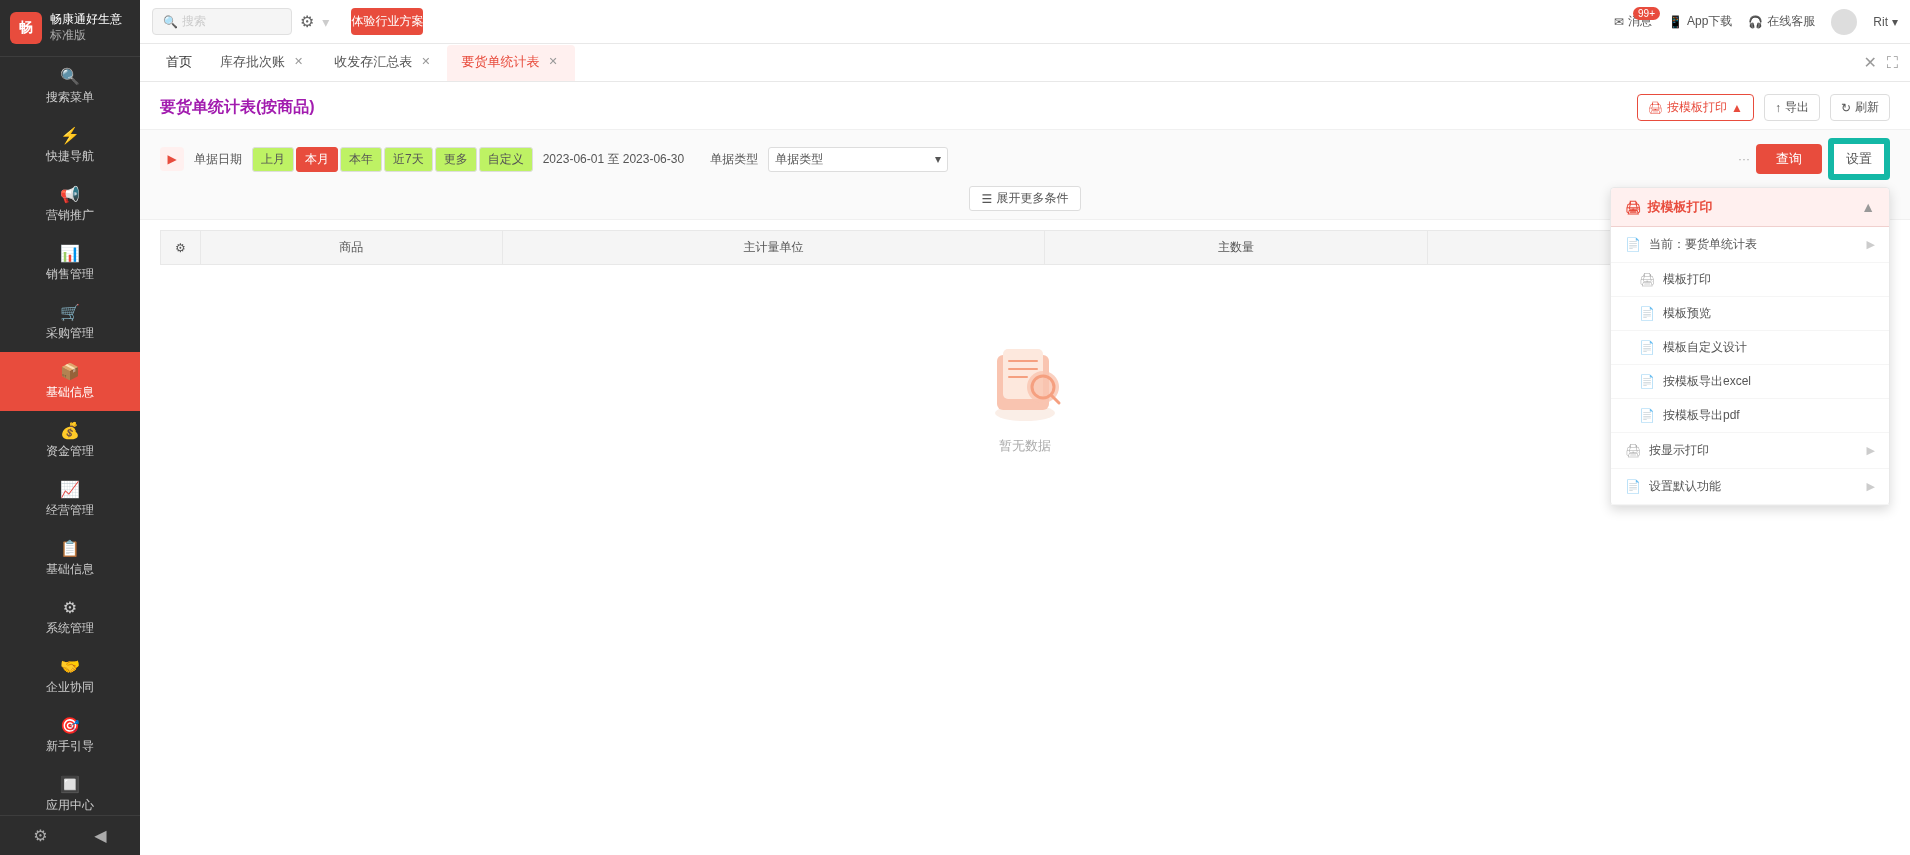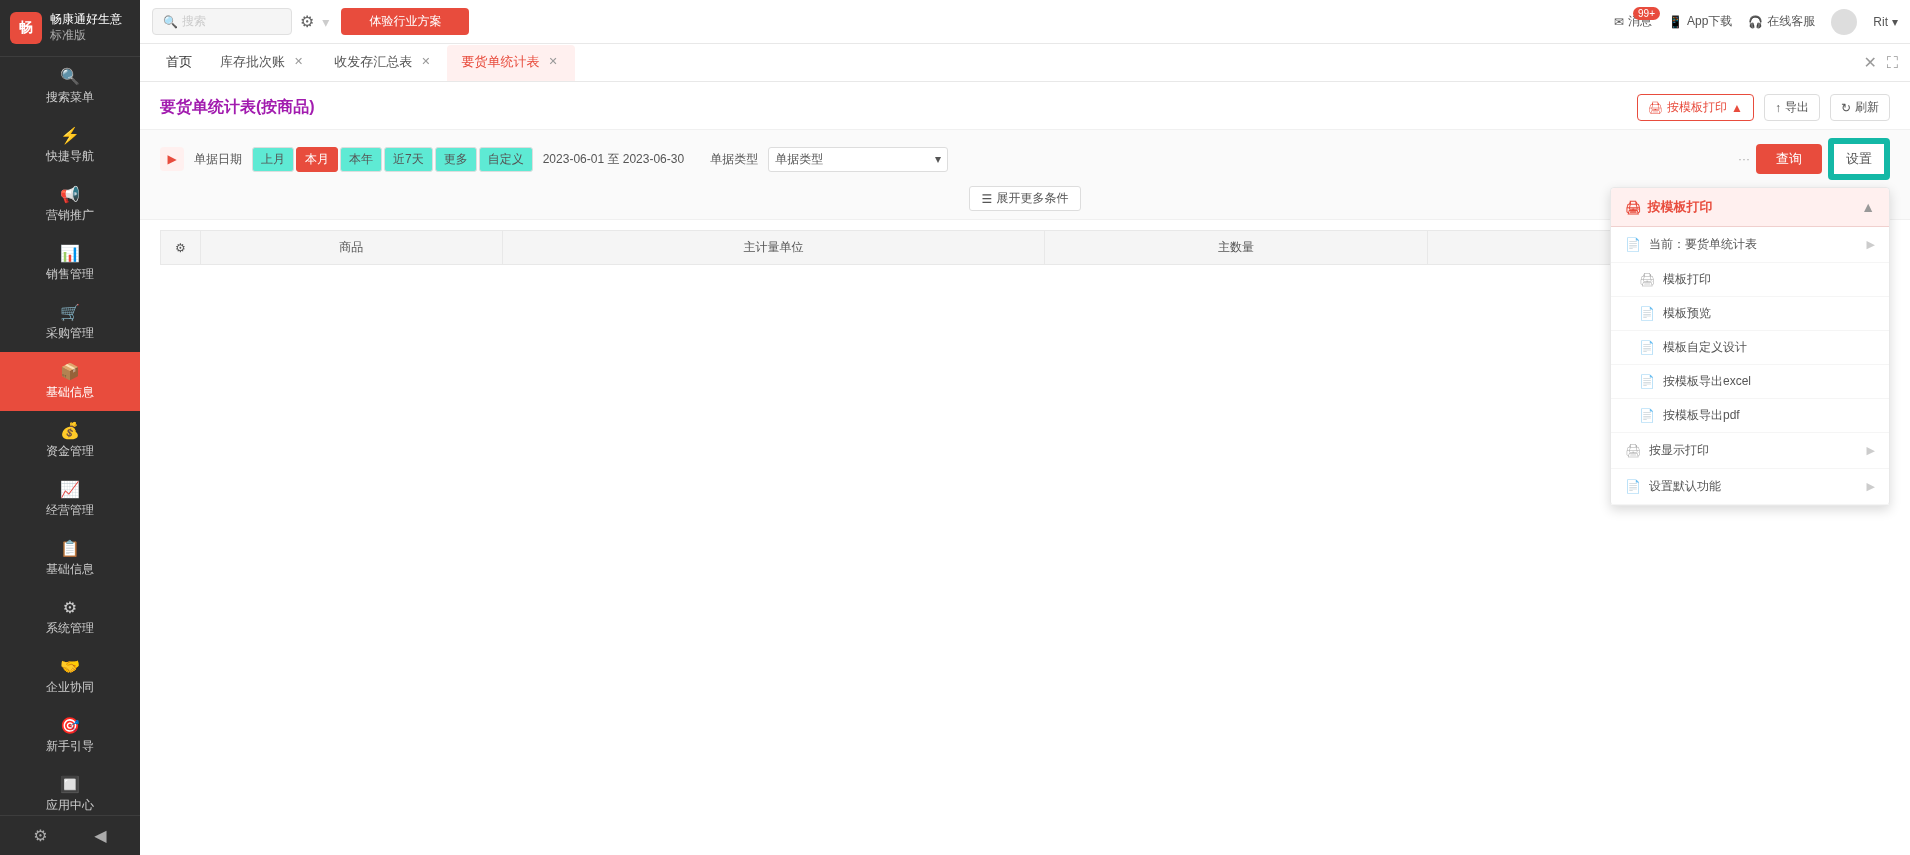--- a/index.html
+++ b/index.html
@@ -106,24 +106,24 @@
     .topbar-gear {
       color: #666;
       cursor: pointer;
       font-size: 16px;
     }
     .topbar-trial-btn {
       background: #e84c3d;
       color: white;
       border: none;
       border-radius: 4px;
-      padding: 5px 28px;
-      font-size: 12px;
-      cursor: pointer;
-      margin-left: 4px;
+      padding: 5px 0;
+      font-size: 12px;
+      cursor: pointer;
+      margin-left: 14px;
     }
     .topbar-spacer { flex: 1; }
     .topbar-right {
       display: flex;
       align-items: center;
       gap: 16px;
       color: #555;
       font-size: 12px;
     }
     .topbar-right-item {
@@ -288,21 +288,21 @@
       white-space: nowrap;
     }
     .date-btn-group {
       display: flex;
       align-items: center;
       gap: 2px;
     }
     .date-btn {
       padding: 3px 8px;
       border: 1px solid #ddd;
-      background: #5eead4;
+      background: #bef264;
       border-radius: 3px;
       font-size: 12px;
       color: #555;
       cursor: pointer;
     }
     .date-btn.active {
       background: #e84c3d;
       color: white;
       border-color: #e84c3d;
     }
@@ -668,20 +668,36 @@
             <th>主计量单位</th>
             <th>主数量</th>
             <th>零售金额</th>
           </tr>
         </thead>
         <tbody>
         </tbody>
       </table>
     </div>
 
+    <div class="empty-state">
+      <div class="empty-icon">
+        <svg width="100" height="100" viewBox="0 0 100 100" xmlns="http://www.w3.org/2000/svg">
+          <ellipse cx="50" cy="88" rx="30" ry="8" fill="#f5ddd0" opacity="0.5"></ellipse>
+          <rect x="22" y="30" width="52" height="55" rx="6" fill="#f9c4b0"></rect>
+          <rect x="28" y="24" width="40" height="50" rx="5" fill="#fde8dd"></rect>
+          <line x1="34" y1="36" x2="62" y2="36" stroke="#f5a080" stroke-width="2" stroke-linecap="round"></line>
+          <line x1="34" y1="44" x2="62" y2="44" stroke="#f5a080" stroke-width="2" stroke-linecap="round"></line>
+          <line x1="34" y1="52" x2="52" y2="52" stroke="#f5a080" stroke-width="2" stroke-linecap="round"></line>
+          <circle cx="68" cy="62" r="16" fill="#f9c4b0" opacity="0.8"></circle>
+          <circle cx="68" cy="62" r="11" fill="none" stroke="#f5a080" stroke-width="3"></circle>
+          <line x1="77" y1="71" x2="84" y2="78" stroke="#f5a080" stroke-width="3" stroke-linecap="round"></line>
+        </svg>
+      </div>
+      <span>暂无数据</span>
+    </div>
 
     <div class="dropdown-menu">
       <div class="dropdown-header">
         <div class="dropdown-header-left">
           <span>🖨</span>
           <span>按模板打印</span>
         </div>
         <div class="dropdown-header-right">
           <span style="cursor:pointer;">▲</span>
         </div>

